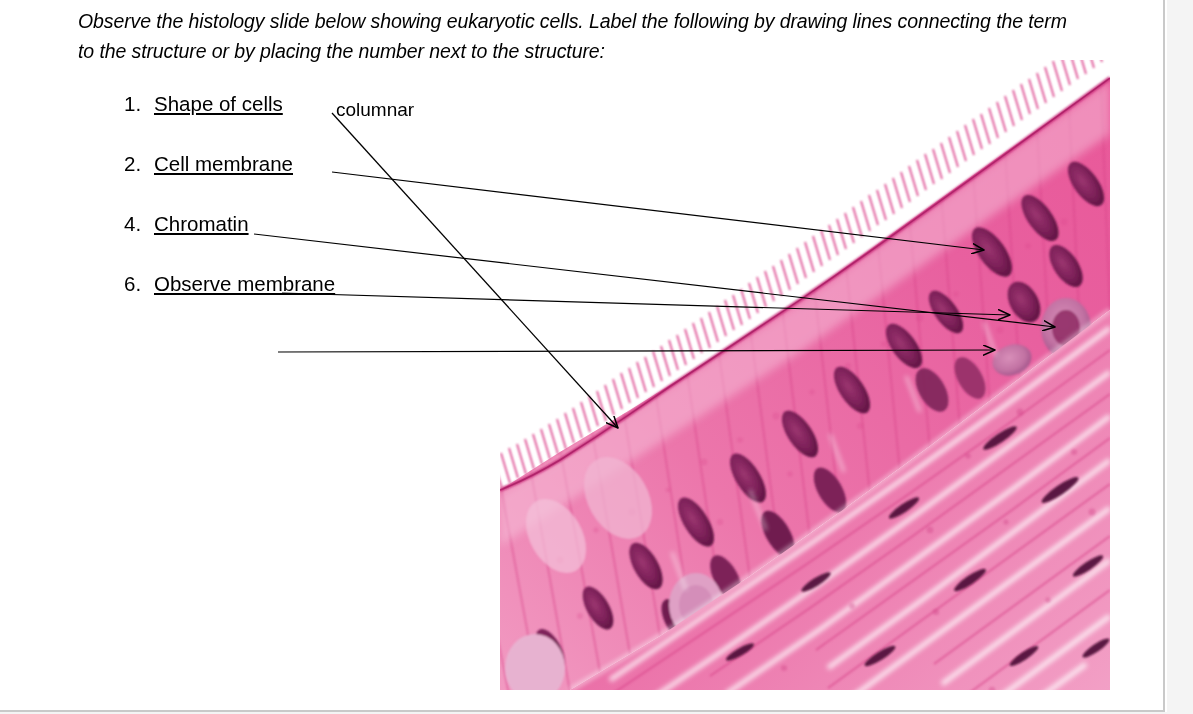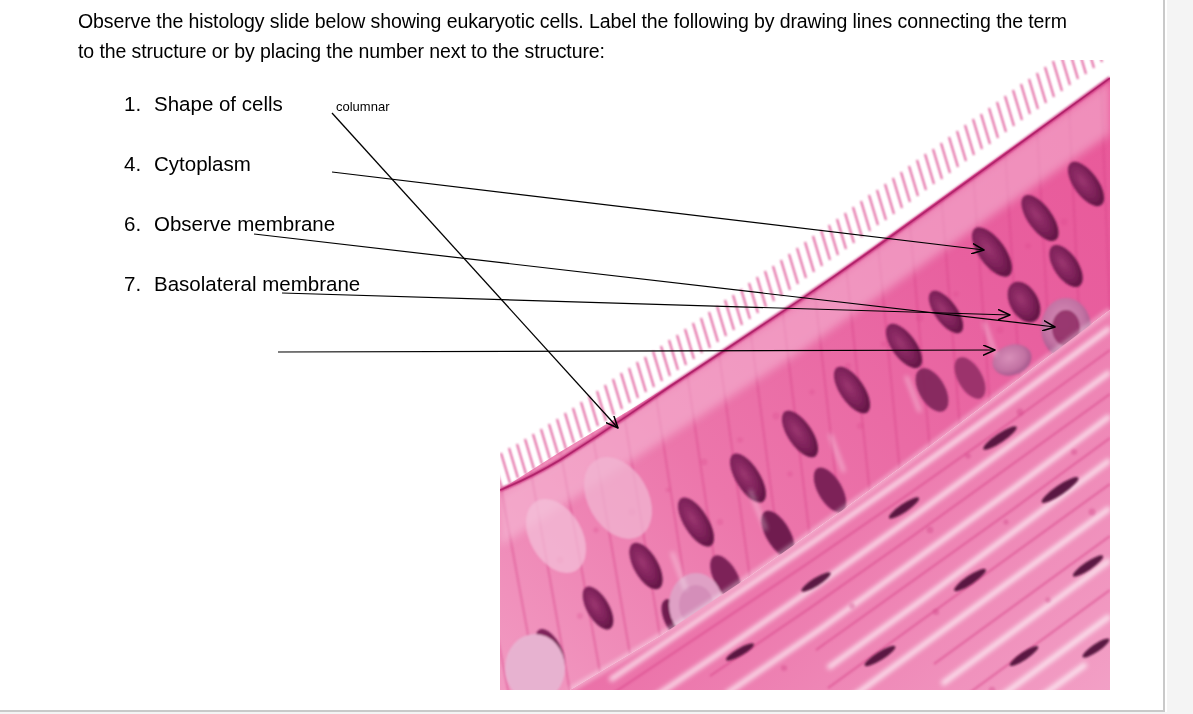--- a/index.html
+++ b/index.html
@@ -25,43 +25,44 @@
   #bottomstrip{
     position:absolute;left:0;top:712px;width:1167px;height:2px;
     background:#f4f4f4;
   }
 
   
   #prompt{
     position:absolute;left:78px;top:6px;width:1010px;
     font-size:19.5px;line-height:30px;color:#000;
     letter-spacing:-0.1px;
+    font-style:italic;
   }
   #prompt span{display:inline;}
 
   
   #termlist{
     position:absolute;left:124px;top:92px;width:400px;
     margin:0;padding:0;list-style:none;
   }
   #termlist li{
     position:relative;
     height:60px;
     font-size:20.5px;
     color:#000;
     white-space:nowrap;
   }
   #termlist li .num{
     display:inline-block;width:30px;
   }
-  #termlist li .txt{display:inline;}
+  #termlist li .txt{display:inline;text-decoration:underline;}
 
   .annot{
     position:absolute;
-    font-size:13px;color:#000;
+    font-size:19px;color:#000;
     left:336px;top:99px;
     white-space:nowrap;
     text-align:center;
   }
 
   
   #photo{
     position:absolute;left:500px;top:60px;width:610px;height:630px;
     overflow:hidden;
     background:#ffffff;
@@ -82,27 +83,27 @@
   <div id="prompt">
     <span>Observe the histology slide below showing eukaryotic cells.  Label the following by drawing</span>
     <span>lines connecting the term to the structure or by placing the number next to the structure:</span>
   </div>
 
   <ul id="termlist">
     <li>
       <span class="num">1.</span><span class="txt">Shape of cells</span>
     </li>
     <li>
-      <span class="num">4.</span><span class="txt">Cytoplasm</span>
+      <span class="num">2.</span><span class="txt">Cell membrane</span>
+    </li>
+    <li>
+      <span class="num">4.</span><span class="txt">Chromatin</span>
     </li>
     <li>
       <span class="num">6.</span><span class="txt">Observe membrane</span>
-    </li>
-    <li>
-      <span class="num">7.</span><span class="txt">Basolateral membrane</span>
     </li>
   </ul>
 
   <div class="annot">columnar</div>
 
   <div id="photo">
     <svg width="610" height="630" viewBox="0 0 610 630" xmlns="http://www.w3.org/2000/svg">
       <defs>
 
         <linearGradient id="epi" x1="0" y1="1" x2="1" y2="0">

